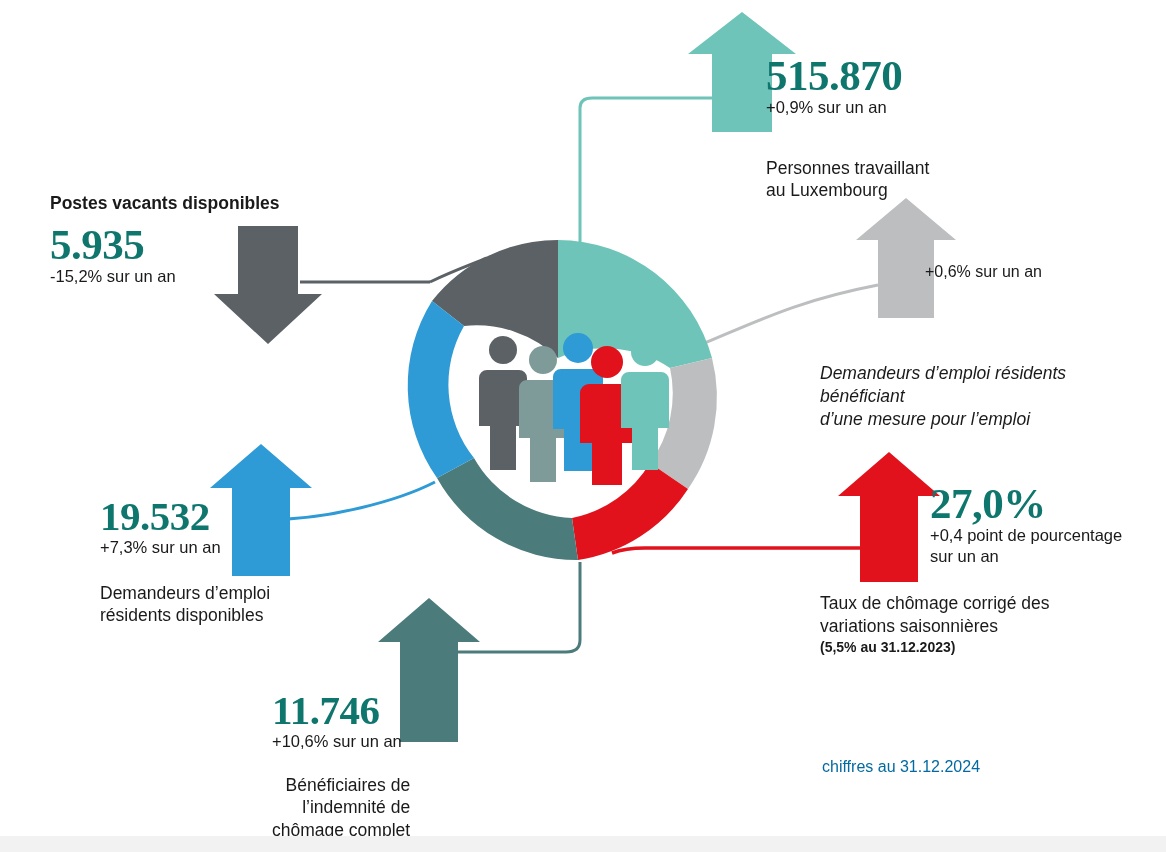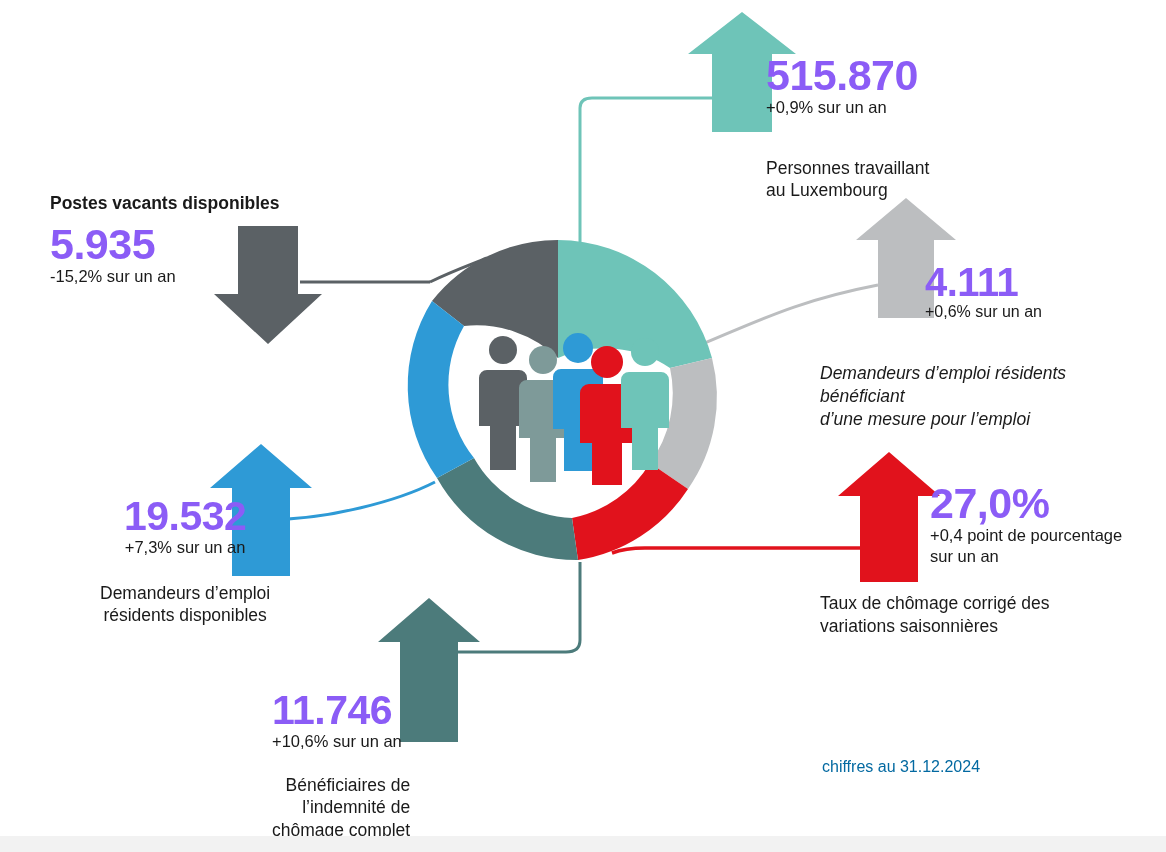--- a/index.html
+++ b/index.html
@@ -13,23 +13,24 @@
     position:relative;
   }
   #stage { position:absolute; left:0; top:0; width:1166px; height:852px; }
   .bottombar { position:absolute; left:0; top:836px; width:1166px; height:16px; background:#f2f2f2; }
 
   svg.lines { position:absolute; left:0; top:0; width:1166px; height:852px; }
 
   .num {
     font-weight:bold;
     letter-spacing:-0.5px;
-    color:#8b5cf6;
+    color:#0f766e;
     line-height:1;
     white-space:nowrap;
+    font-family:Liberation Serif, serif;
   }
   .sub {
     font-size:16.5px;
     color:#1a1a1a;
     line-height:1.25;
     white-space:nowrap;
   }
   .cap {
     font-size:17.5px;
     color:#1a1a1a;
@@ -50,21 +51,21 @@
 
   #lbl-working { left:766px; top:54px; }
   #lbl-working .num { font-size:43px; }
   #lbl-working .cap { margin-top:39px; }
 
   #lbl-measure { left:925px; top:262px; }
   #lbl-measure .num { font-size:40px; }
   #lbl-measure .sub { font-size:16px; }
   #lbl-measure .cap { margin-top:20px; position:absolute; left:-105px; top:80px; width:330px;font-style:italic; }
 
-  #lbl-jobseekers { left:100px; top:496px;text-align:center; }
+  #lbl-jobseekers { left:100px; top:496px; }
   #lbl-jobseekers .num { font-size:41px; }
   #lbl-jobseekers .cap { margin-top:24px; }
 
   #lbl-benefit { left:272px; top:690px; }
   #lbl-benefit .num { font-size:41px; }
   #lbl-benefit .cap { margin-top:22px; text-align:right; }
 
   #lbl-rate { left:930px; top:482px; }
   #lbl-rate .num { font-size:43px; }
   #lbl-rate .sub { font-size:16.5px; white-space:normal; width:215px; }
@@ -182,21 +183,20 @@
   <div class="blk" id="lbl-working">
     <div class="num">515.870</div>
     <div class="sub">+0,9% sur un an</div>
     <div class="cap">
       <div>Personnes travaillant</div>
       <div>au Luxembourg</div>
     </div>
   </div>
 
   <div class="blk" id="lbl-measure">
-    <div class="num">4.111</div>
     <div class="sub">+0,6% sur un an</div>
     <div class="cap">
       <div>Demandeurs d’emploi résidents</div>
       <div>bénéficiant</div>
       <div>d’une mesure pour l’emploi</div>
     </div>
   </div>
 
   <div class="blk" id="lbl-jobseekers">
     <div class="num">19.532</div>
@@ -216,19 +216,20 @@
       <div>chômage complet</div>
     </div>
   </div>
 
   <div class="blk" id="lbl-rate">
     <div class="num">27,0%</div>
     <div class="sub">+0,4 point de pourcentage sur un an</div>
     <div class="cap">
       <div>Taux de chômage corrigé des</div>
       <div>variations saisonnières</div>
+      <div class="capsmall">(5,5% au 31.12.2023)</div>
     </div>
   </div>
 
   <div class="blk" id="footnote">chiffres au 31.12.2024</div>
 
   <div class="bottombar"></div>
 </div>
 
 </body></html>

